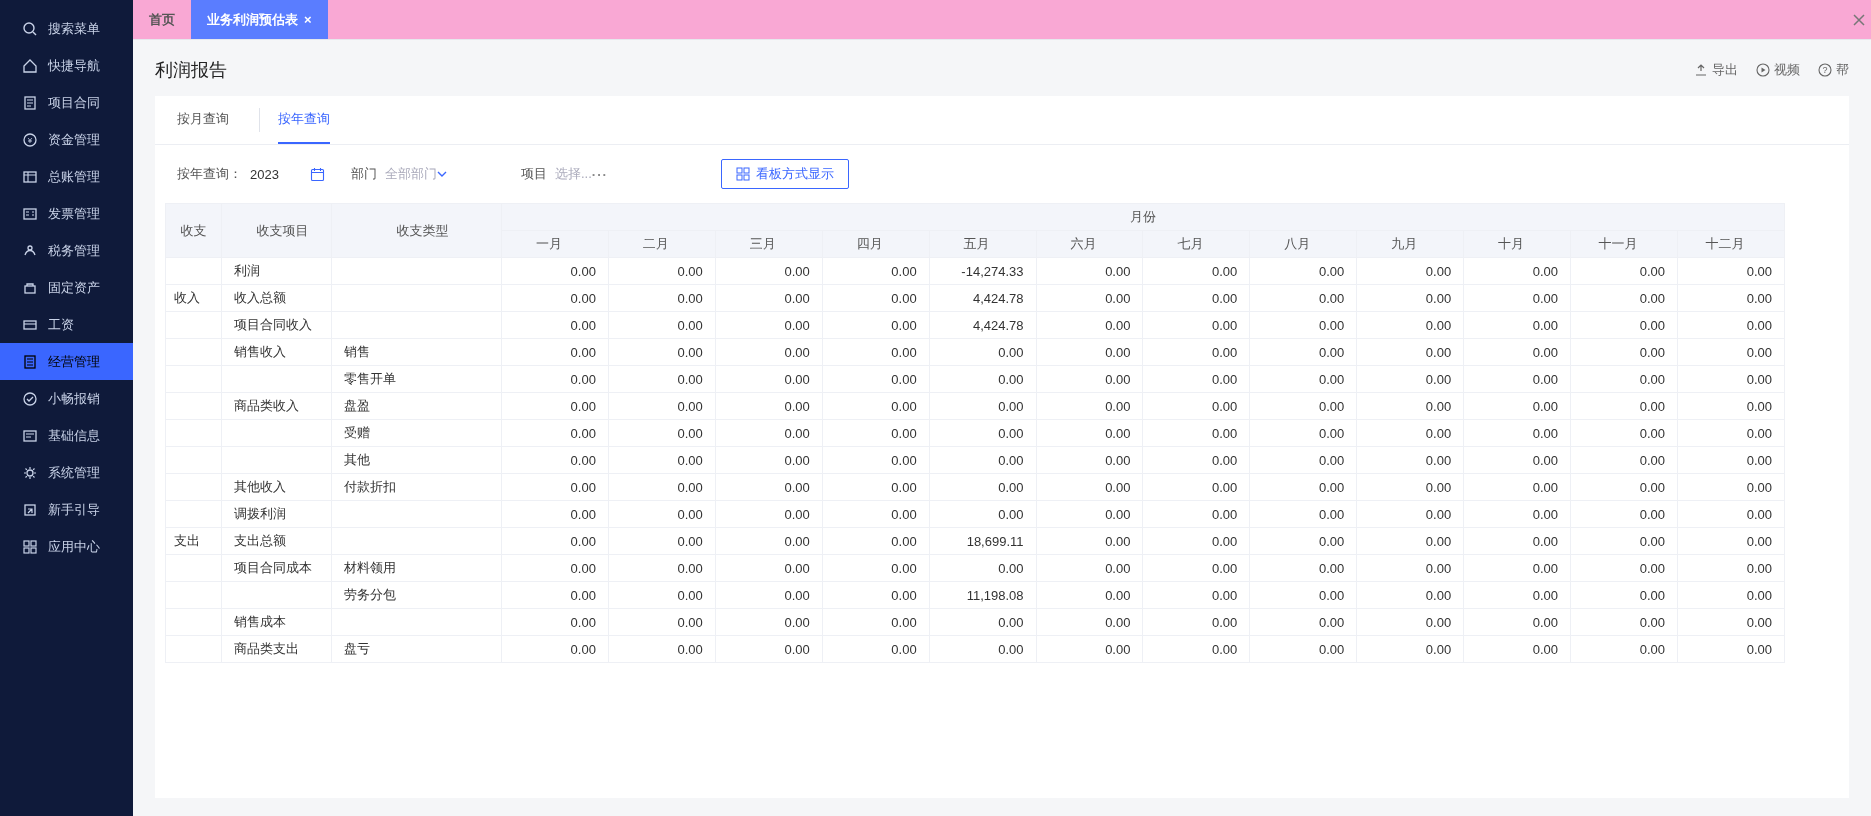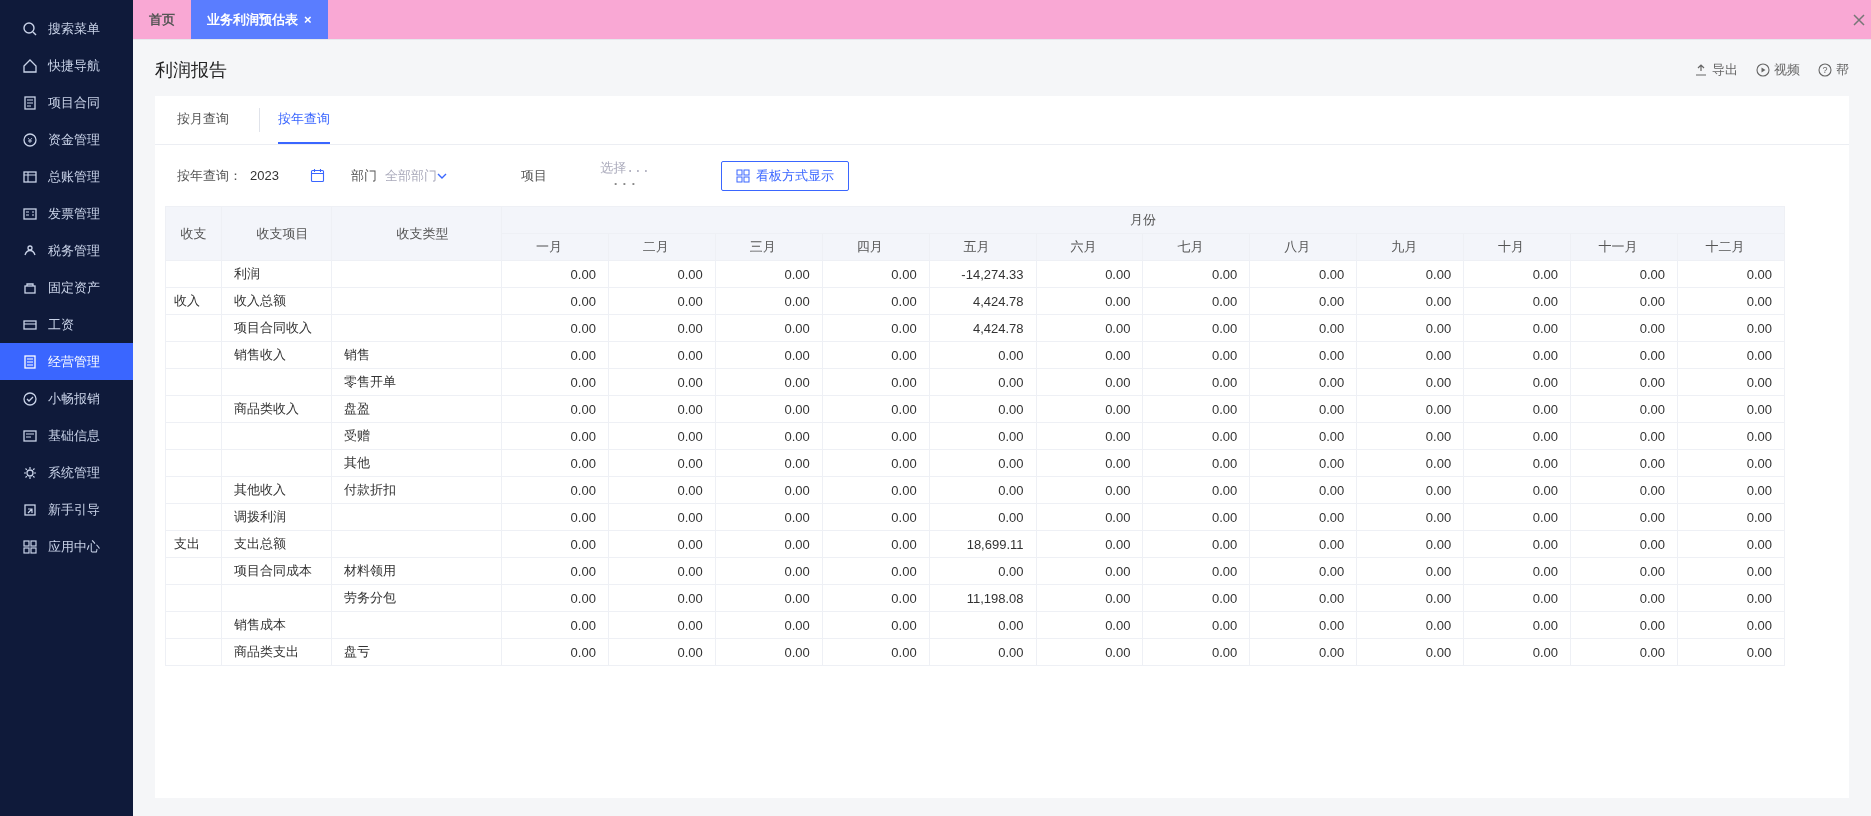--- a/index.html
+++ b/index.html
@@ -1,21 +1,21 @@
 <!DOCTYPE html>
 <html><head>
 <meta charset="utf-8">
 <style>
   * { box-sizing: border-box; margin: 0; padding: 0; }
   body { font-family: "Microsoft YaHei", "PingFang SC", sans-serif; font-size: 13px; color: #333; background: #f5f6f8; overflow: hidden; }
   .app { display: flex; width: 1871px; height: 816px; }
   
   .sidebar { width: 133px; background: #0f1a3a; color: #c9d3e8; flex-shrink: 0; padding-top: 10px; height: 100%; }
   .side-item { display: flex; align-items: center; height: 37px; padding-left: 22px; cursor: pointer; gap: 10px; }
-  .side-item.active { background: #3a66ff; color: #ffffff; }
+  .side-item.active { background: #3a66ff; color: #000000; }
   .side-item .icon { width: 16px; height: 16px; display: inline-flex; align-items: center; justify-content: center; }
   .side-item .lbl { font-size: 13px; white-space: nowrap; }
   
   .main { flex: 1; display: flex; flex-direction: column; background: #f5f6f8; min-width: 0; }
   .tabs { background: #f9a8d4; display: flex; align-items: center; height: 40px; border-bottom: 1px solid #e6e8ed; position: relative; font-weight: bold; }
   .tab { padding: 0 16px; height: 100%; display: flex; align-items: center; font-size: 13px; color: #555; cursor: pointer; }
   .tab.active { background: #5a7dff; color: #fff; }
   .tab.active .tab-close { margin-left: 6px; }
   .tab-close-area { position: absolute; right: 0; top: 0; width: 24px; height: 40px; display: flex; align-items: center; justify-content: center; cursor: pointer; color: #888; }
   
@@ -28,23 +28,23 @@
   .qtabs { display: flex; border-bottom: 1px solid #eceef3; padding: 0 22px; }
   .qtab { padding: 14px 0; margin-right: 30px; font-size: 13px; color: #555; cursor: pointer; border-bottom: 2px solid transparent; }
   .qtab.active { color: #3a66ff; border-bottom-color: #3a66ff; }
   .qtab-sep { width: 1px; background: #e0e3ea; margin: 12px 18px 12px 0; }
   
   .filters { display: flex; align-items: center; gap: 26px; padding: 14px 22px 14px 22px; }
   .fgroup { display: flex; align-items: center; gap: 8px; font-size: 13px; color: #555; }
   .year-input { display: flex; align-items: center; gap: 10px; }
   .year-input input { width: 50px; border: none; background: transparent; font-size: 13px; color: #333; outline: none; }
   .cal-icon { color: #3a66ff; cursor: pointer; }
-  .select-box { display: flex; align-items: center; min-width: 110px; color: #aab; cursor: pointer; font-family: Liberation Mono, monospace; }
+  .select-box { display: flex; align-items: center; min-width: 110px; color: #aab; cursor: pointer; }
   .select-box .chev { color: #3a66ff; font-size: 10px; }
-  .select-box.wide { min-width: 140px; flex-direction: column; }
+  .select-box.wide { min-width: 140px; }
   .ellipsis { color: #888; font-weight: bold; letter-spacing: 1px; cursor: pointer; }
   .kanban-btn { border: 1px solid #3a66ff; color: #3a66ff; background: #fff; height: 30px; padding: 8px 14px; display: flex; align-items: center; gap: 6px; cursor: pointer; font-size: 13px; border-radius: 2px; }
   
   .table-wrap { flex: 1; overflow: auto; margin: 0 10px 0 10px; min-height: 0; }
   table.grid { border-collapse: collapse; width: 1620px; table-layout: fixed; }
   table.grid th, table.grid td { border: 1px solid #eef0f5; font-size: 13px; height: 27px; }
   table.grid thead th { background: #f3f5fa; color: #555; font-weight: 500; text-align: center; position: sticky; top: 0; }
   table.grid thead tr:first-child th { height: 27px; }
   table.grid thead tr:last-child th { height: 27px; }
   .col-sz { width: 56px; text-align: center; }

